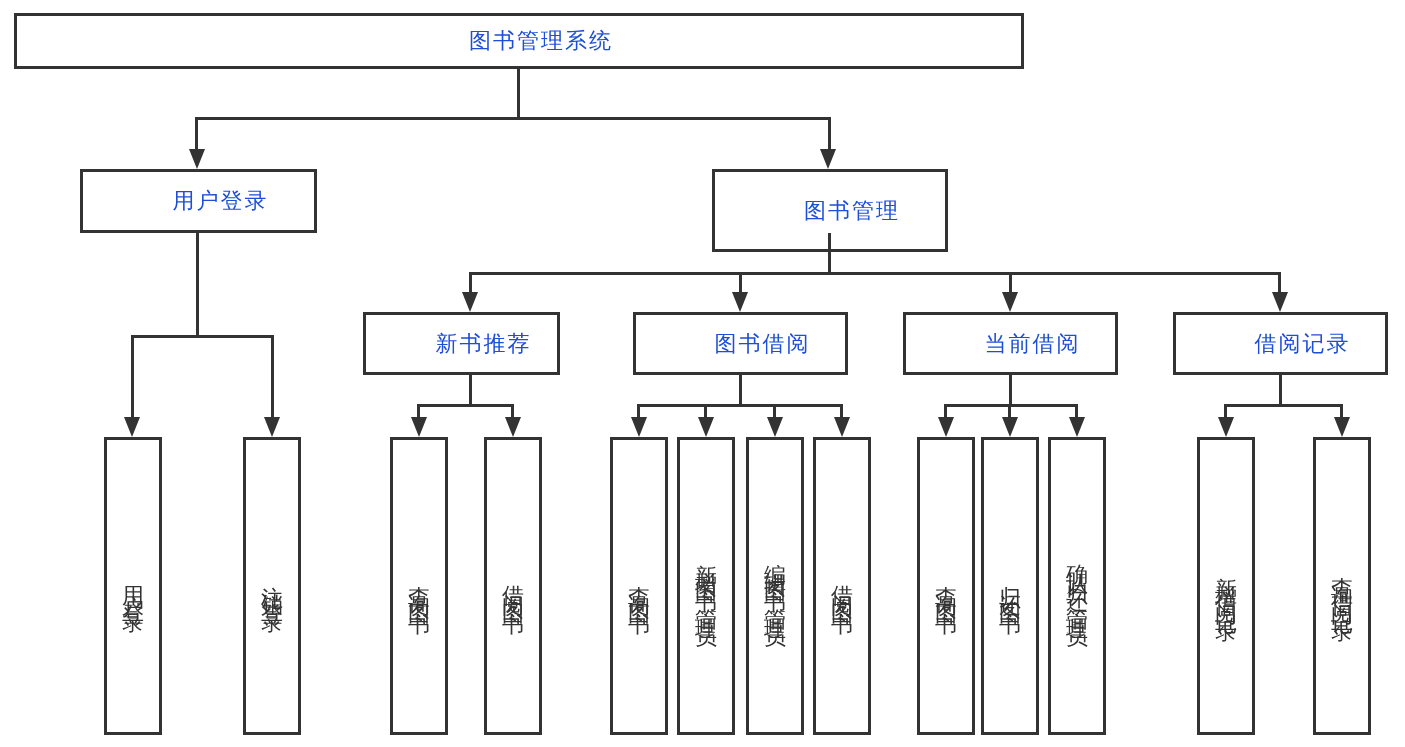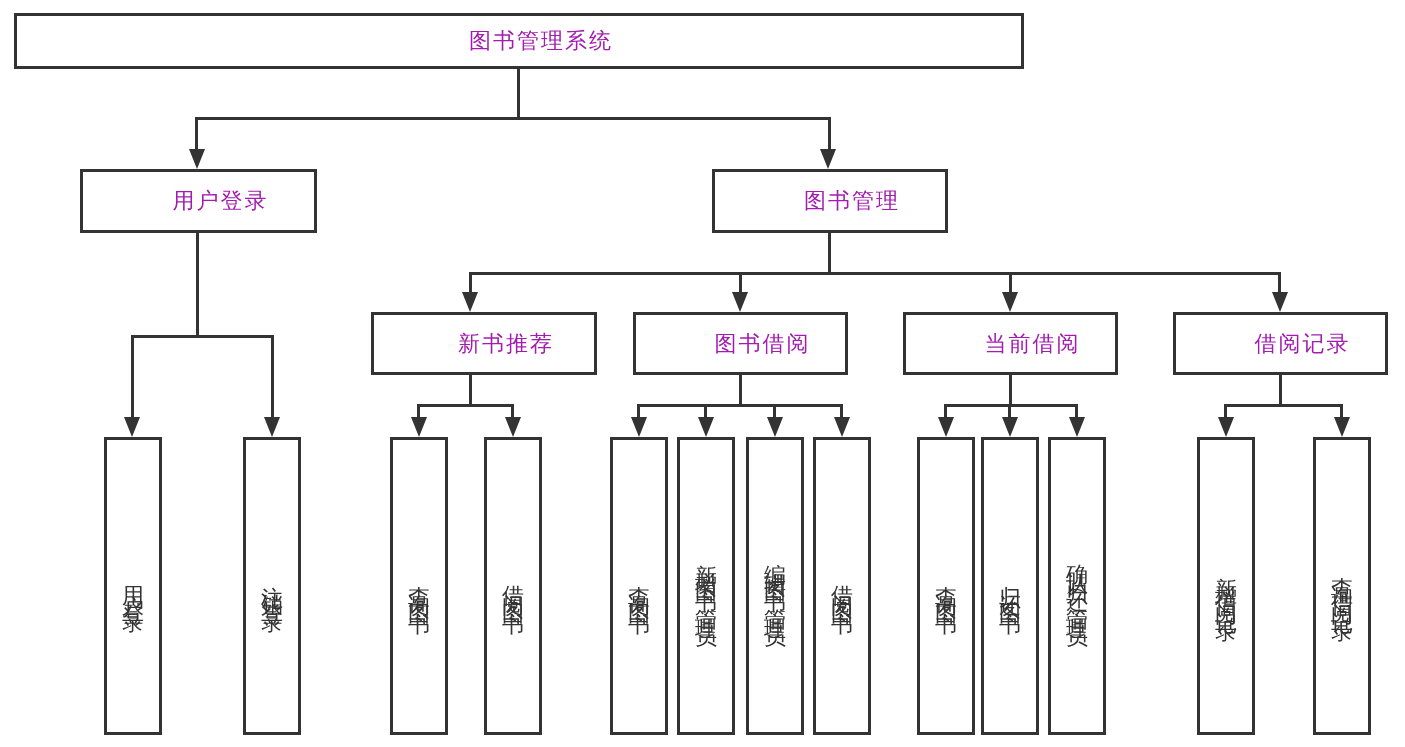--- a/index.html
+++ b/index.html
@@ -16,21 +16,21 @@
   .box {
     position: absolute;
     box-sizing: border-box;
     border: 3px solid #333333;
     background: #ffffff;
     display: flex;
     align-items: center;
     justify-content: center;
     font-size: 22px;
     letter-spacing: 2px;
-    color: #a21caf;
+    color: #1d4ed8;
     white-space: nowrap;
     padding-left: 44px;
   }
   .vbox {
     position: absolute;
     box-sizing: border-box;
     border: 3px solid #333333;
     background: #ffffff;
     display: flex;
     align-items: center;
@@ -70,23 +70,23 @@
   }
 </style>
 </head>
 <body>
 
 <div id="stage">
 
   <div class="box" style="left:14px;top:13px;width:1010px;height:56px">图书管理系统</div>
 
   <div class="box" style="left:80px;top:169px;width:237px;height:64px">用户登录</div>
-  <div class="box" style="left:712px;top:169px;width:236px;height:64px">图书管理</div>
+  <div class="box" style="left:712px;top:169px;width:236px;height:83px">图书管理</div>
 
-  <div class="box" style="left:371px;top:312px;width:226px;height:63px">新书推荐</div>
+  <div class="box" style="left:363px;top:312px;width:197px;height:63px">新书推荐</div>
   <div class="box" style="left:633px;top:312px;width:215px;height:63px">图书借阅</div>
   <div class="box" style="left:903px;top:312px;width:215px;height:63px">当前借阅</div>
   <div class="box" style="left:1173px;top:312px;width:215px;height:63px">借阅记录</div>
 
   <div class="vbox" style="left:104px">
     <span class="vtext">用户登录</span>
   </div>
   <div class="vbox" style="left:243px">
     <span class="vtext">注销登录</span>
   </div>

